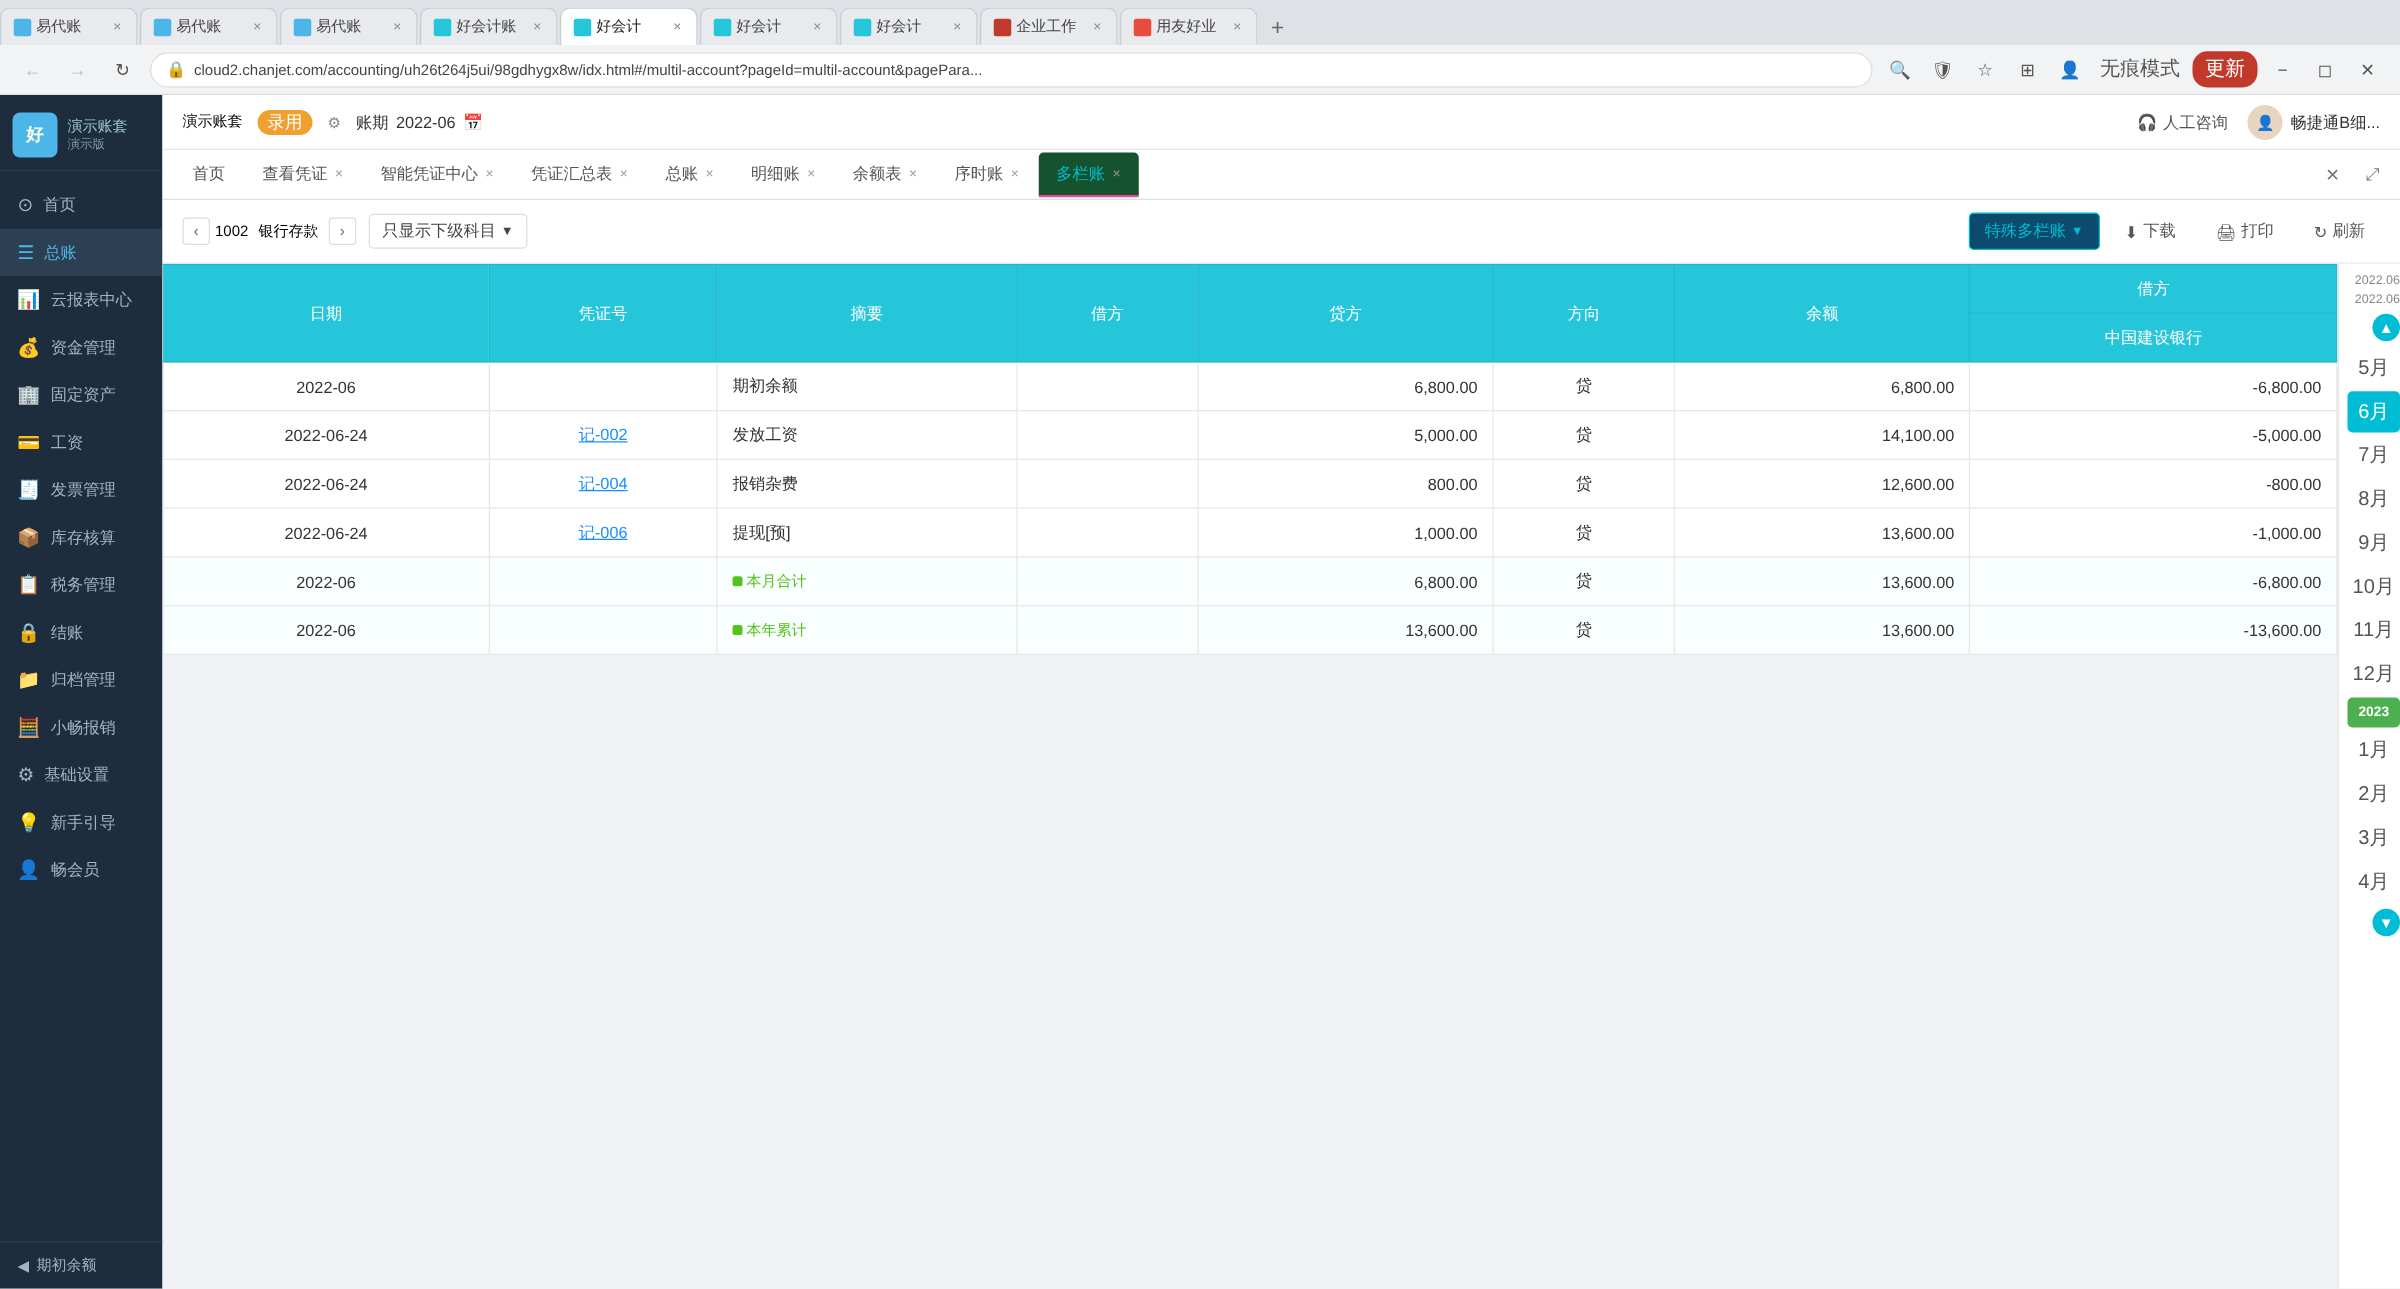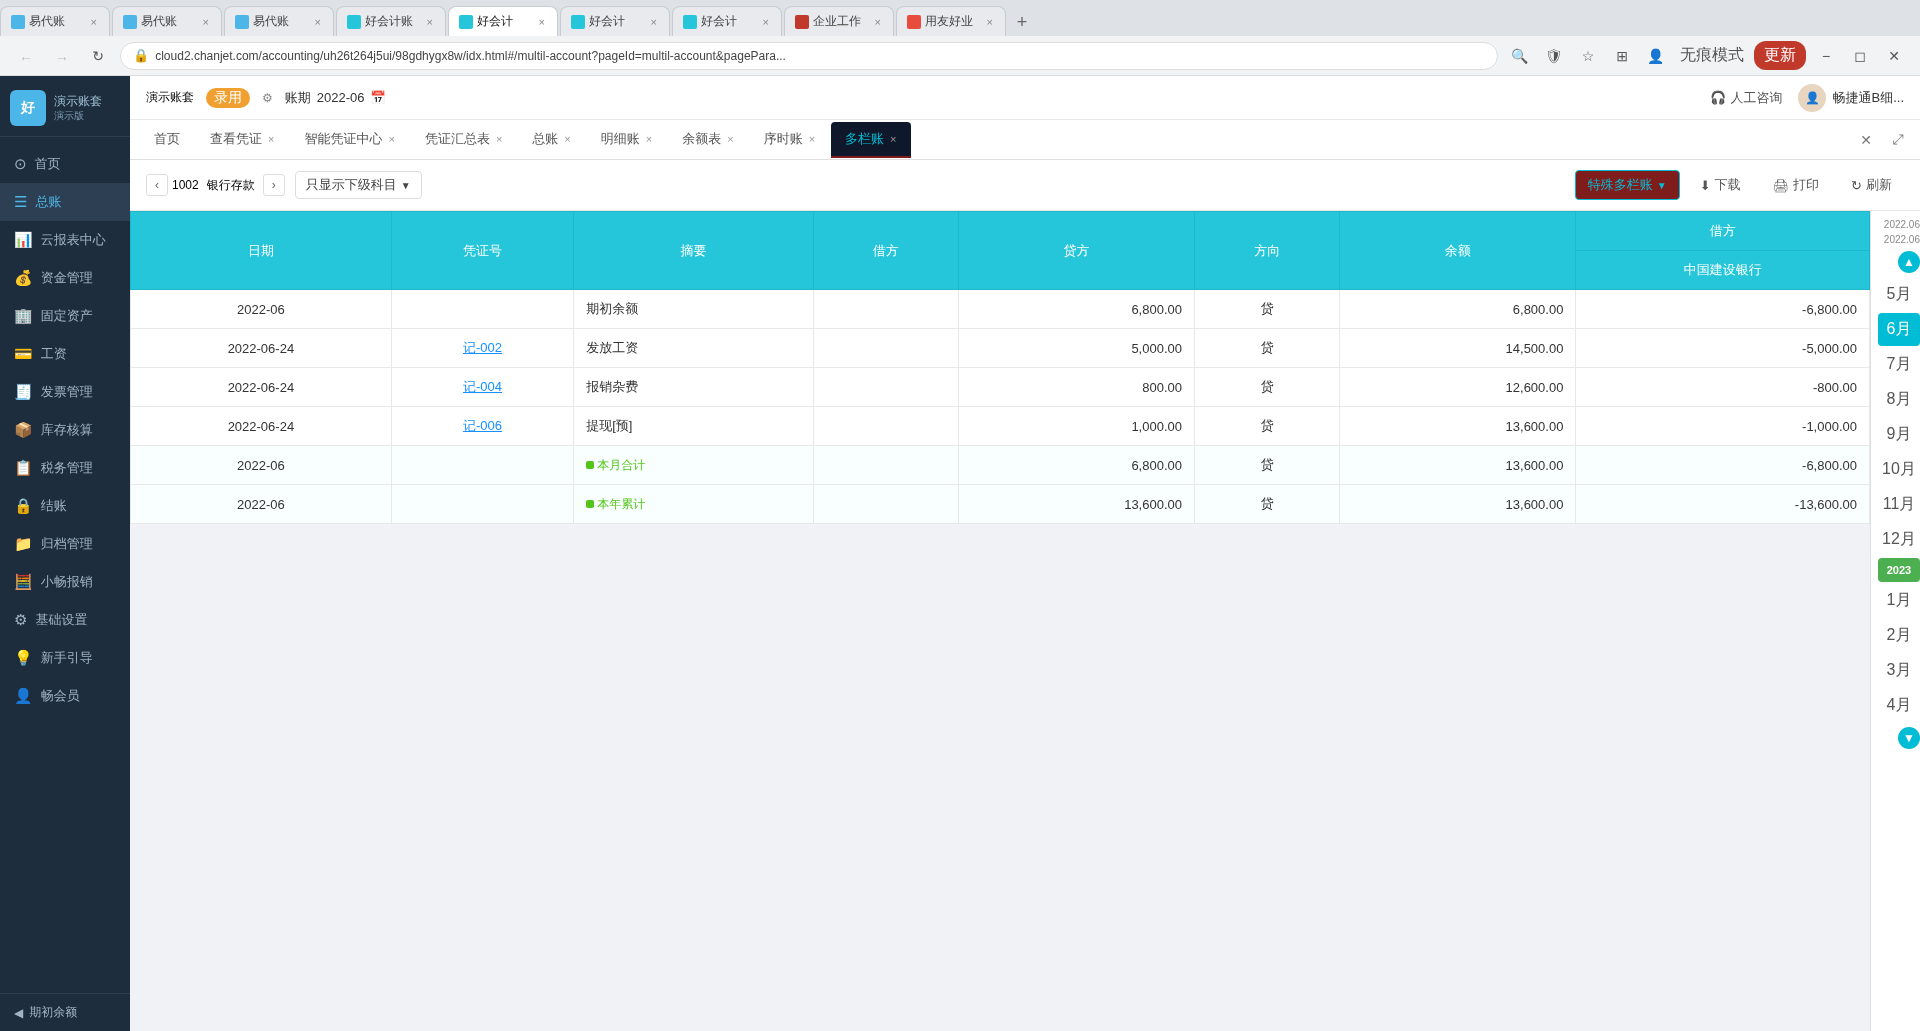--- a/index.html
+++ b/index.html
@@ -43,33 +43,33 @@
     .header-badge { background: #f0a030; color: #fff; font-size: 14px; padding: 1px 8px; border-radius: 10px; cursor: pointer; }
     .header-period { display: flex; align-items: center; gap: 6px; font-size: 13px; color: #333; }
     .header-icon-btn { display: flex; align-items: center; gap: 4px; color: #555; font-size: 13px; cursor: pointer; }
     .header-right { display: flex; align-items: center; gap: 16px; margin-left: auto; }
     .user-info { display: flex; align-items: center; gap: 6px; font-size: 13px; color: #333; }
     .user-avatar { width: 28px; height: 28px; border-radius: 50%; background: #e8d5c0; display: flex; align-items: center; justify-content: center; font-size: 12px; }
 
     
     .page-tabs { height: 40px; background: #fff; display: flex; align-items: center; padding: 0 0 0 10px; border-bottom: 1px solid #e0e0e0; overflow-x: auto; gap: 2px; }
     .page-tab { padding: 8px 14px; font-size: 13px; color: #555; cursor: pointer; white-space: nowrap; border-bottom: 2px solid transparent; display: flex; align-items: center; gap: 6px; }
-    .page-tab.active { color: #00bcd4; border-bottom: 2px solid #7f1d1d; background: #0f172a; border-radius: 4px 4px 0 0; }
+    .page-tab.active { color: #00bcd4; border-bottom: 2px solid #ec4899; background: #14532d; border-radius: 4px 4px 0 0; }
     .page-tab .tab-x { font-size: 11px; color: #999; cursor: pointer; }
     .tab-right-actions { margin-left: auto; display: flex; gap: 8px; padding-right: 10px; }
     .tab-right-btn { width: 24px; height: 24px; display: flex; align-items: center; justify-content: center; cursor: pointer; color: #777; font-size: 14px; }
 
     
     .account-toolbar { background: #fff; padding: 10px 16px; display: flex; align-items: center; gap: 10px; border-bottom: 1px solid #e8e8e8; }
     .account-nav { display: flex; align-items: center; gap: 4px; }
     .account-nav-btn { width: 22px; height: 22px; display: flex; align-items: center; justify-content: center; cursor: pointer; color: #666; border: 1px solid #ddd; border-radius: 3px; font-size: 12px; }
     .filter-dropdown { display: flex; align-items: center; gap: 4px; border: 1px solid #ddd; padding: 4px 10px; border-radius: 4px; cursor: pointer; font-size: 13px; color: #444; }
     .toolbar-right { margin-left: auto; display: flex; gap: 8px; }
     .toolbar-btn { display: flex; align-items: center; gap: 4px; padding: 5px 12px; border: 1px solid #00bcd4; color: #00bcd4; border-radius: 4px; cursor: pointer; font-size: 13px; background: #fff; }
-    .toolbar-btn.primary { background: #7f1d1d; border-color: #00bcd4; color: #00bcd4; }
+    .toolbar-btn.primary { background: #0c4a6e; border-color: #00bcd4; color: #00bcd4; }
     .toolbar-btn-plain { display: flex; align-items: center; gap: 4px; padding: 5px 12px; color: #555; cursor: pointer; font-size: 13px; }
     .ledger-table { width: 100%; border-collapse: collapse; }
     .ledger-table th { background: #26c6da; color: #fff; padding: 10px 12px; text-align: center; font-weight: normal; font-size: 13px; border: 1px solid #1fb8ca; white-space: nowrap; }
     .ledger-table td { padding: 10px 12px; border: 1px solid #e8e8e8; font-size: 13px; color: #333; background: #fff; }
     .ledger-table .num { text-align: right; }
     .ledger-table .center { text-align: center; }
     .ledger-table .link { color: #1890ff; cursor: pointer; text-decoration: underline; }
     .th-group { background: #26c6da; color: #fff; text-align: center; border: 1px solid #1fb8ca; }
     .summary-row td { background: #f9fffe; color: #333; }
     .tag-green { display: inline-flex; align-items: center; gap: 3px; color: #52c41a; font-size: 12px; }
@@ -370,21 +370,21 @@
               <td class="num">-6,800.00</td>
             </tr>
 
             <tr>
               <td class="center">2022-06-24</td>
               <td class="center link">记-002</td>
               <td>发放工资</td>
               <td class="num"></td>
               <td class="num">5,000.00</td>
               <td class="center">贷</td>
-              <td class="num">14,500.00</td>
+              <td class="num">14,100.00</td>
               <td class="num">-5,000.00</td>
             </tr>
 
             <tr>
               <td class="center">2022-06-24</td>
               <td class="center link">记-004</td>
               <td>报销杂费</td>
               <td class="num"></td>
               <td class="num">800.00</td>
               <td class="center">贷</td>

